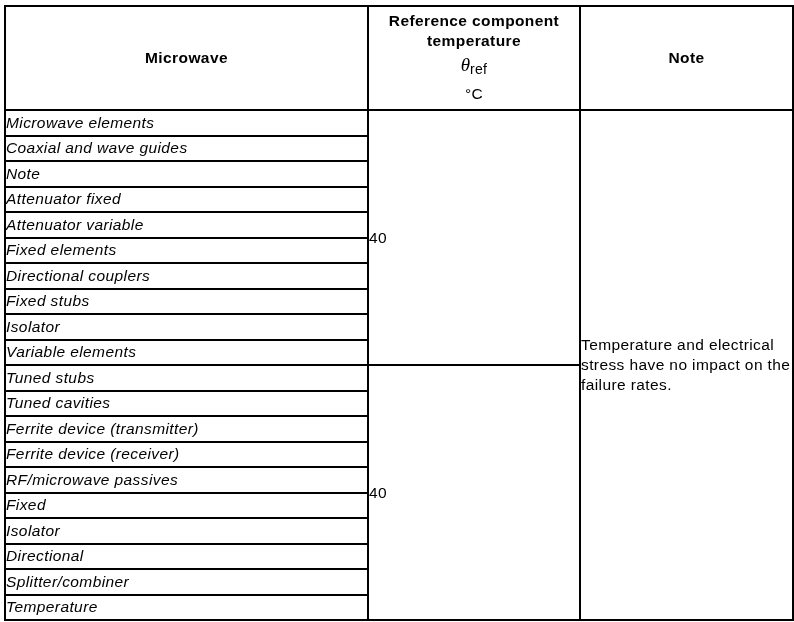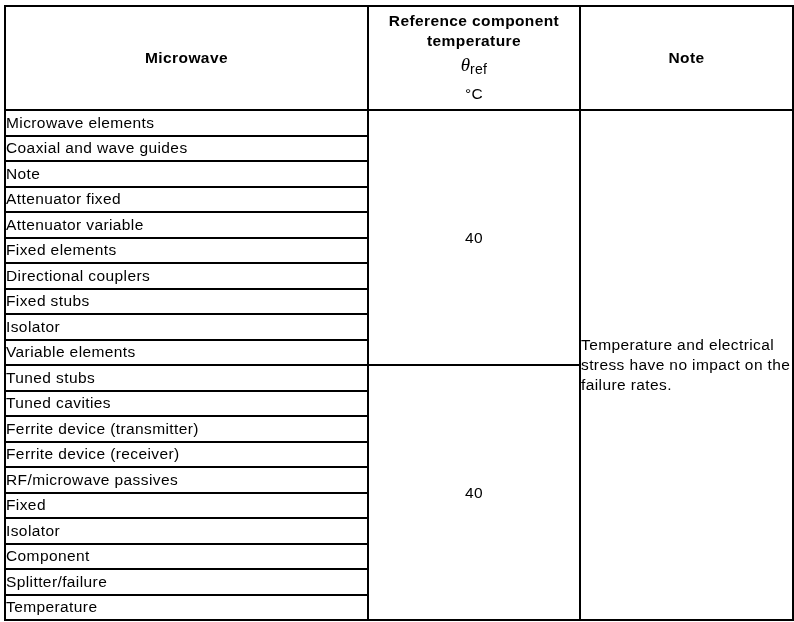--- a/index.html
+++ b/index.html
@@ -14,22 +14,22 @@
     border: 2px solid #000; padding: 0; vertical-align: middle;
   }
   col.c1 { width: 363px; }
   col.c2 { width: 212px; }
   col.c3 { width: 213px; }
   th { font-weight: bold; text-align: center; height: 102px; }
   th .line { display: block; line-height: 20px; }
   th .sym { display: block; line-height: 28px; font-family: "Liberation Serif", serif; font-style: italic; font-weight: normal; font-size: 19px; letter-spacing: 0; }
   th .sym sub { font-family: "Liberation Sans", sans-serif; font-style: normal; font-size: 14px; vertical-align: -3px; letter-spacing: 0.3px; }
   th .unit { display: block; font-weight: normal; line-height: 22px; }
-  td.comp { height: 23.5px; line-height: 22px; padding-left: 6px; white-space: nowrap; }
-  td.temp { text-align: center; }
+  td.comp { height: 23.5px; line-height: 22px; padding-left: 6px; white-space: nowrap; font-style: italic; }
+  td.temp { text-align: left; }
   td.note { padding-left: 8px; padding-right: 6px; line-height: 20px; margin-left: 41px; }
 </style>
 </head>
 <body>
 
 <table class="spec">
   <colgroup>
       <col class="c1">
       <col class="c2">
       <col class="c3">
@@ -95,22 +95,22 @@
   <tr>
         <td class="comp">RF/microwave passives</td>
       </tr>
   <tr>
         <td class="comp">Fixed</td>
       </tr>
   <tr>
         <td class="comp">Isolator</td>
       </tr>
   <tr>
-        <td class="comp">Component</td>
+        <td class="comp">Directional</td>
       </tr>
   <tr>
-        <td class="comp">Splitter/failure</td>
+        <td class="comp">Splitter/combiner</td>
       </tr>
   <tr>
         <td class="comp">Temperature</td>
       </tr>
 </tbody>
   </table>
 
 </body></html>

